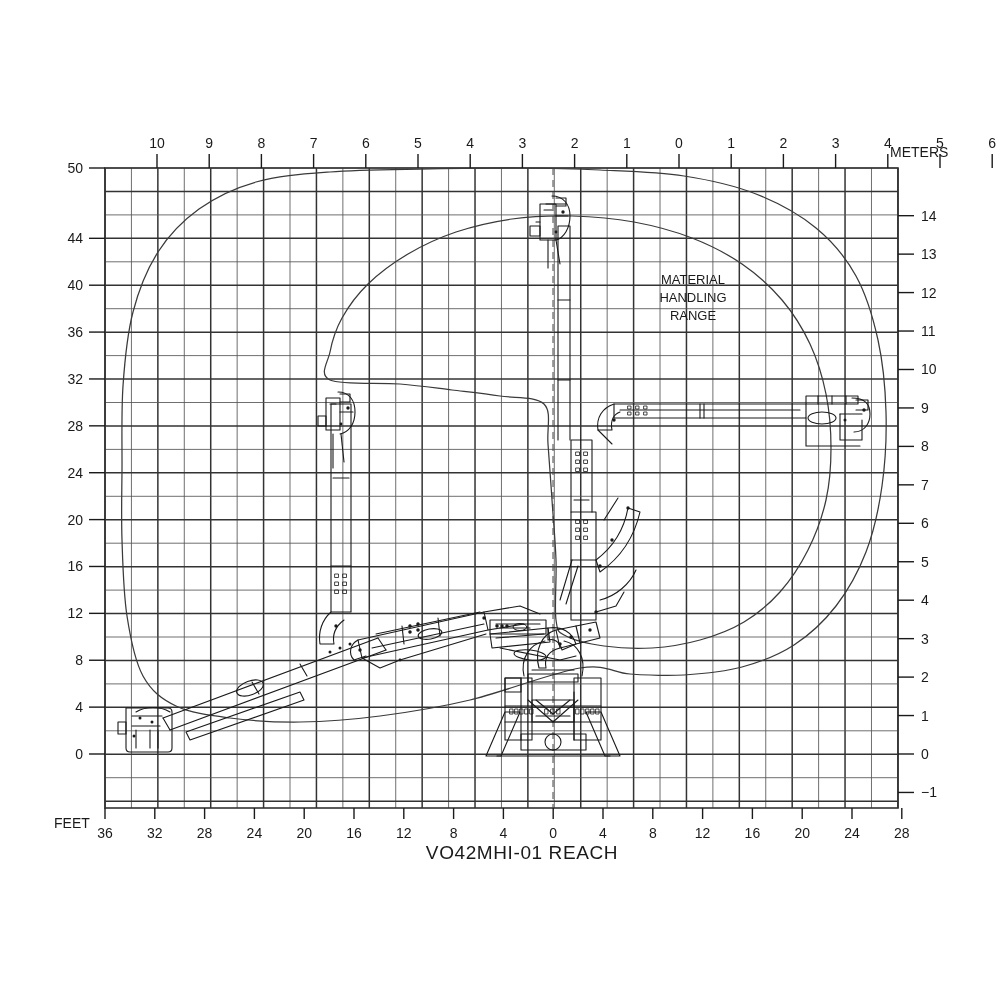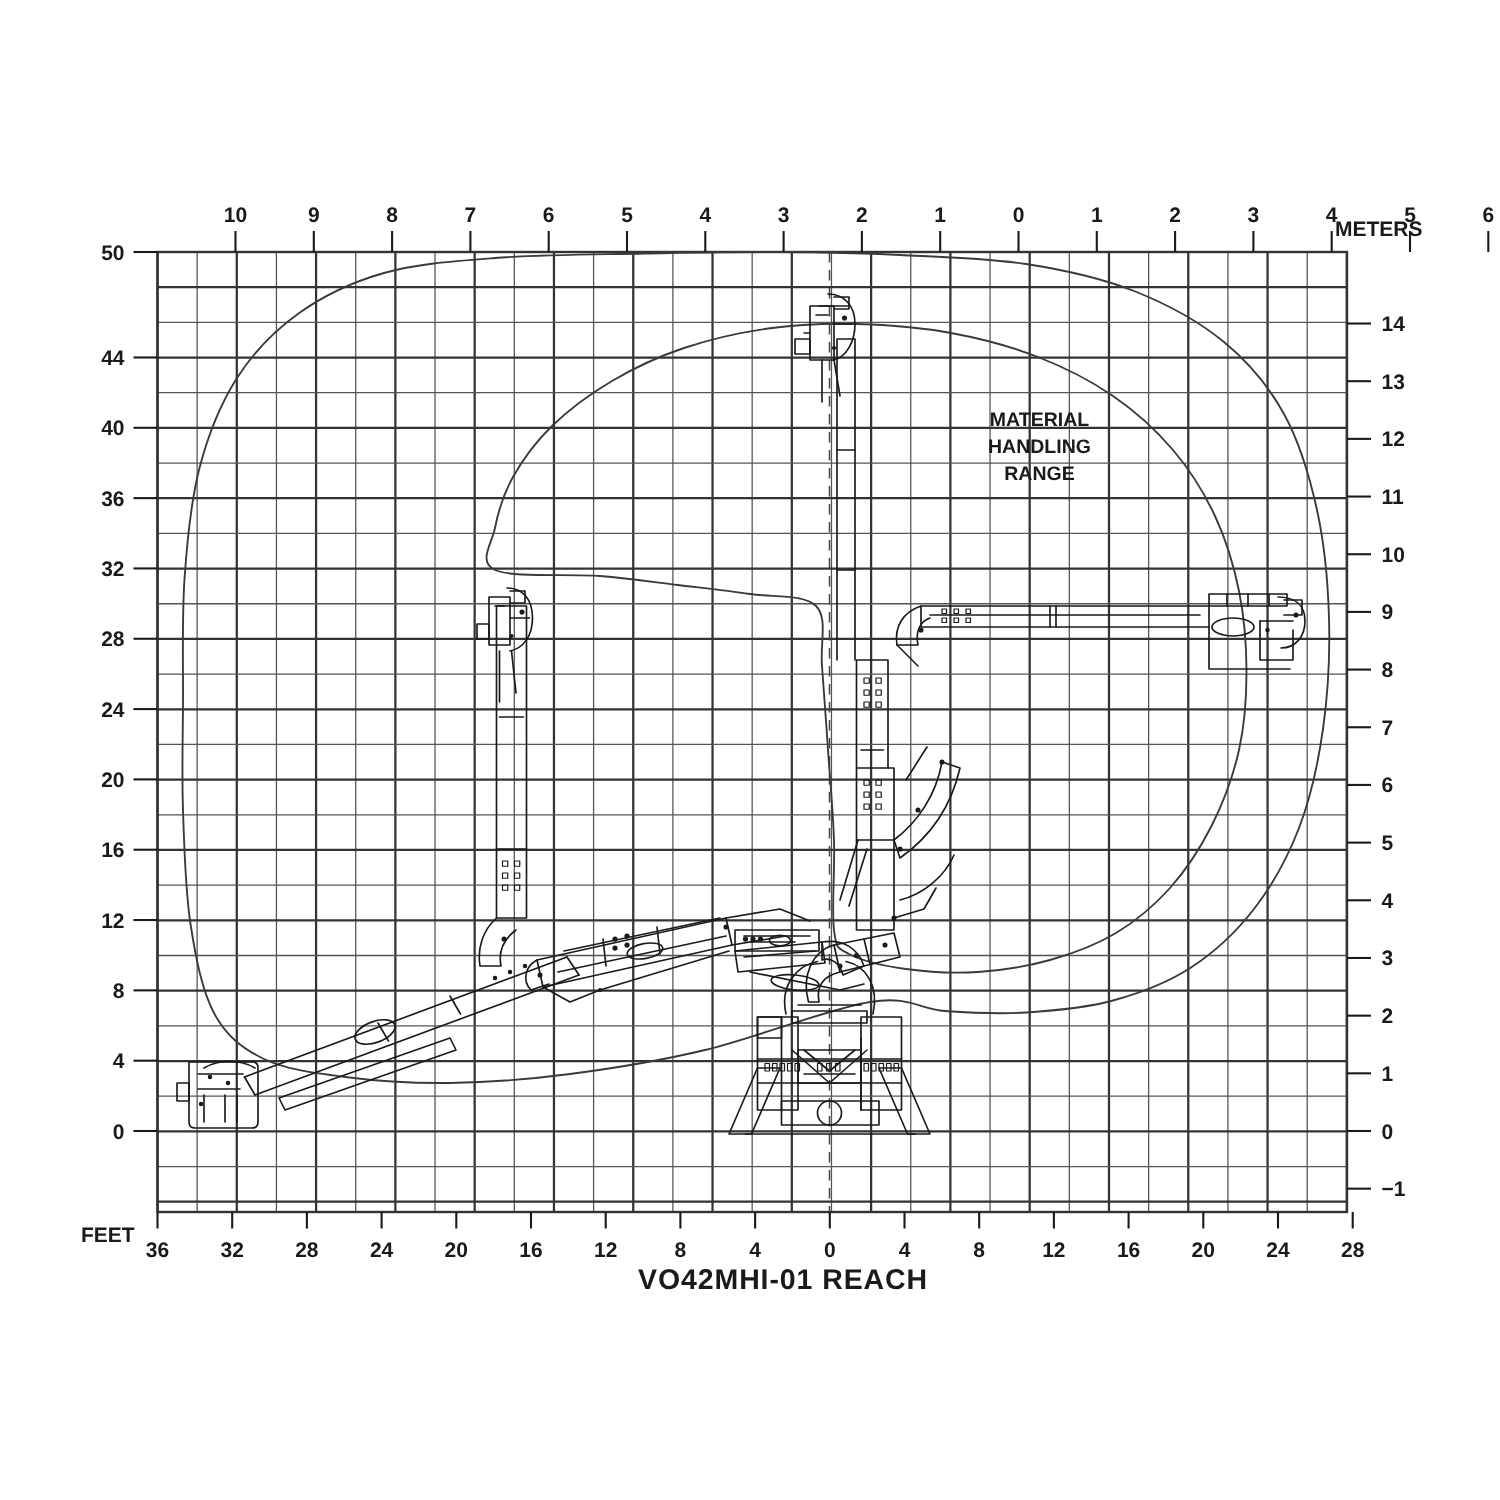--- a/index.html
+++ b/index.html
@@ -1,21 +1,21 @@
 <!DOCTYPE html>
 <html><head>
 <meta charset="utf-8">
 <style>
   html,body{margin:0;padding:0;}
   body{
     width:1000px;height:1000px;background:#ffffff;
     font-family:"Liberation Sans", sans-serif;
     overflow:hidden;
   }
-  #stage{position:relative;width:1000px;height:1000px;font-weight:bold;}
+  #stage{position:relative;width:1000px;height:1000px;}
   svg{display:block;}
   .lbl{font-family:"Liberation Sans", sans-serif;fill:#1a1a1a;}
 </style>
 </head>
 <body>
 
 <div id="stage">
 <svg id="svg" width="1000" height="1000" viewBox="0 0 1000 1000">
 
   <rect x="0" y="0" width="1000" height="1000" fill="#ffffff"></rect>

